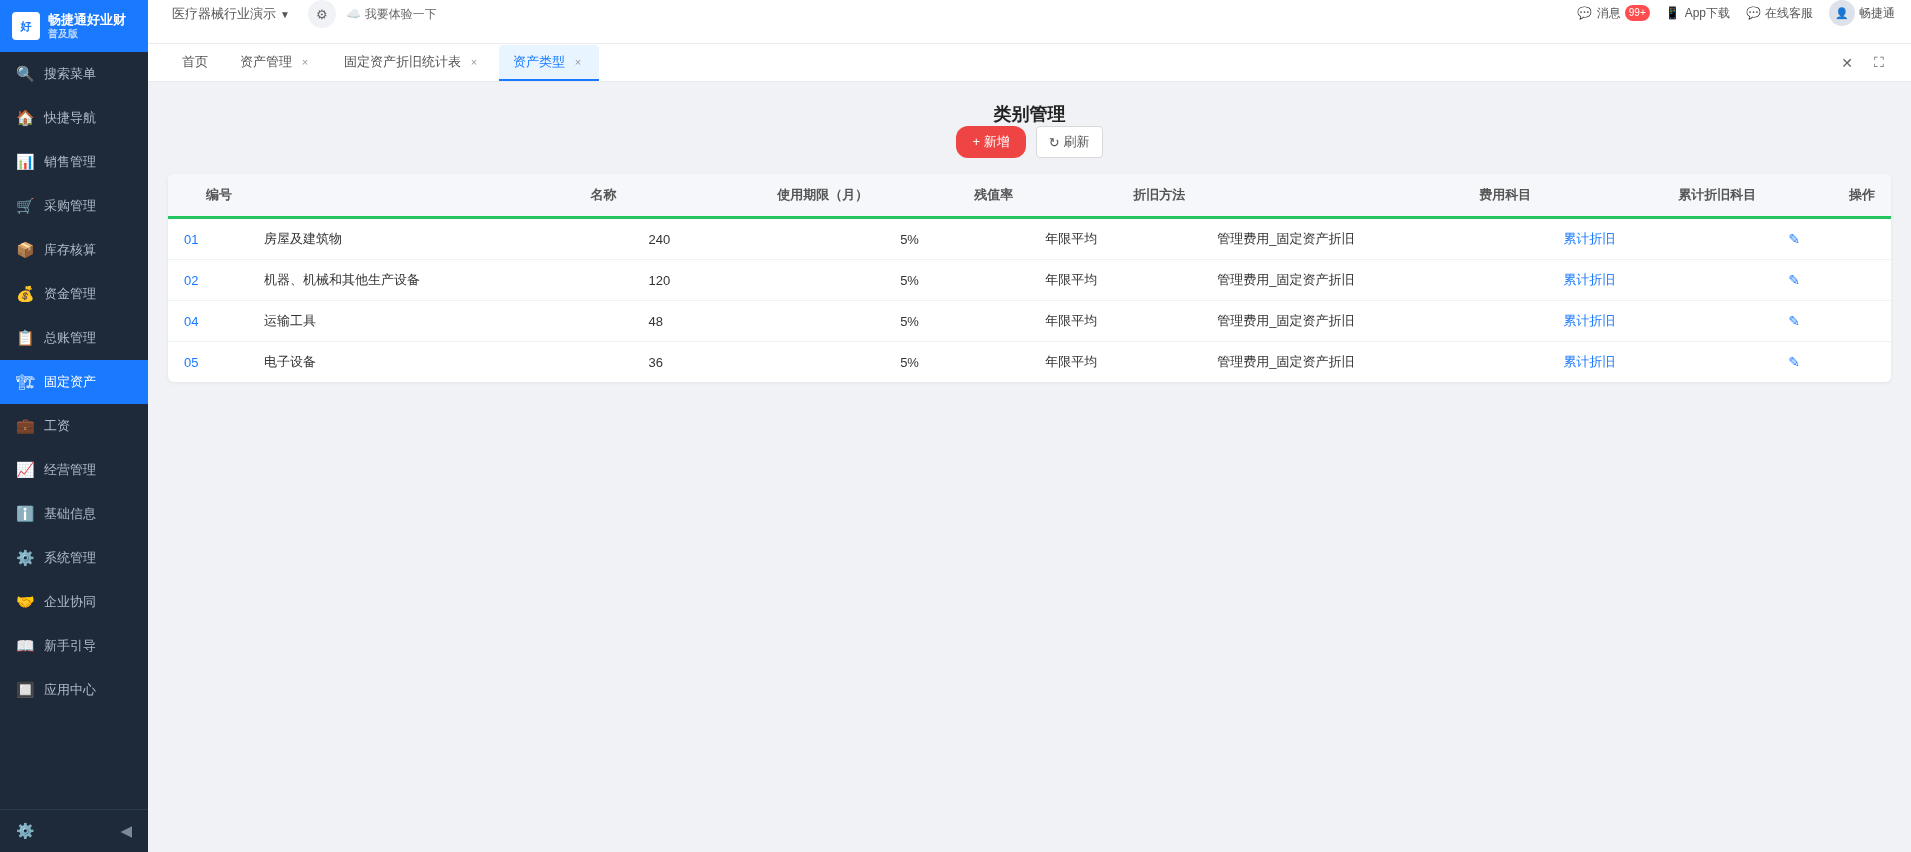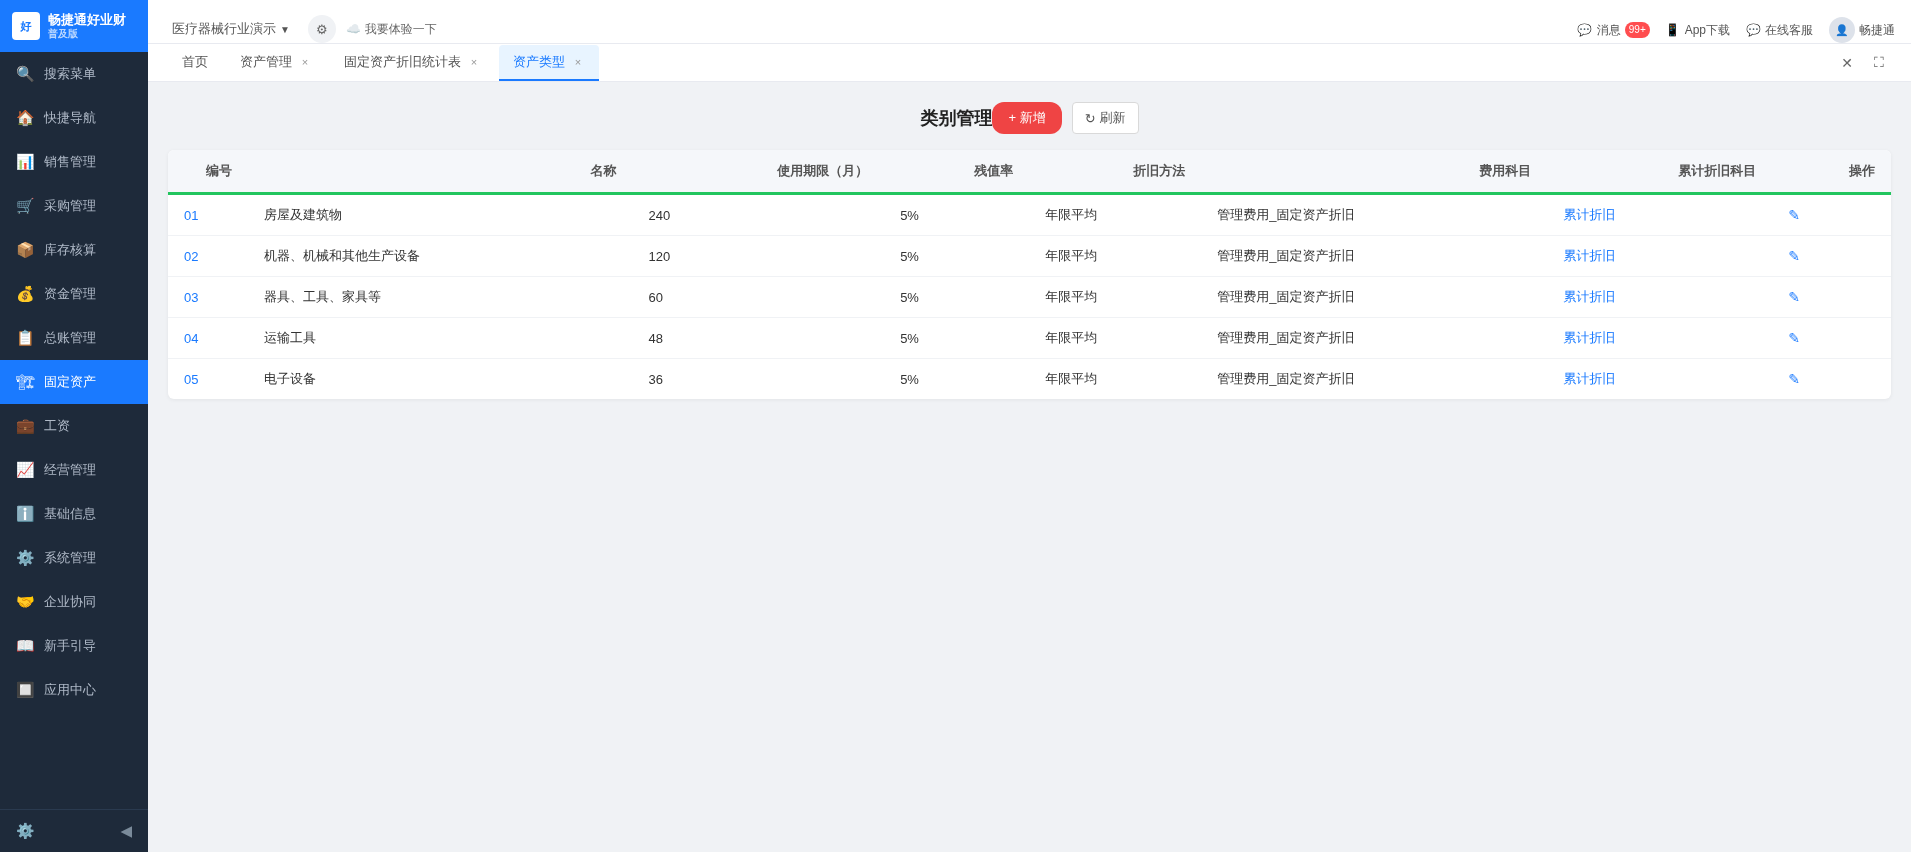--- a/index.html
+++ b/index.html
@@ -72,21 +72,21 @@
       flex-direction: column;
       overflow: hidden;
       background: #f0f2f5;
     }
 
     
     .topbar {
       background: #fff;
       height: 44px;
       display: flex;
-      align-items: flex-end;
+      align-items: flex-start;
       padding: 0 16px;
       border-bottom: 1px solid #e8eaf0;
       gap: 12px;
       justify-content: space-between;
     }
     .topbar-left {
       display: flex;
       align-items: center;
       gap: 10px;
     }
@@ -187,22 +187,23 @@
     
     .content {
       flex: 1;
       overflow: auto;
       padding: 20px;
       background: #f0f2f5;
     }
     .page-header {
       display: flex;
       align-items: center;
-      justify-content: center;
+      justify-content: flex-start;
       margin-bottom: 16px;
+      flex-direction: column;
     }
     .page-title {
       font-size: 18px;
       font-weight: 600;
       color: #222;
     }
     .page-actions {
       display: flex; align-items: center; gap: 10px;
     }
     .btn-new {
@@ -457,30 +458,20 @@
       <td class="td-link">02</td>
       <td>机器、机械和其他生产设备</td>
       <td>120</td>
       <td>5%</td>
       <td>年限平均</td>
       <td>管理费用_固定资产折旧</td>
       <td class="td-link">累计折旧</td>
       <td><span class="edit-icon">✎</span></td>
     </tr>
             <tr>
-      <td class="td-link">03</td>
-      <td>器具、工具、家具等</td>
-      <td>60</td>
-      <td>5%</td>
-      <td>年限平均</td>
-      <td>管理费用_固定资产折旧</td>
-      <td class="td-link">累计折旧</td>
-      <td><span class="edit-icon">✎</span></td>
-    </tr>
-            <tr>
       <td class="td-link">04</td>
       <td>运输工具</td>
       <td>48</td>
       <td>5%</td>
       <td>年限平均</td>
       <td>管理费用_固定资产折旧</td>
       <td class="td-link">累计折旧</td>
       <td><span class="edit-icon">✎</span></td>
     </tr>
             <tr>

